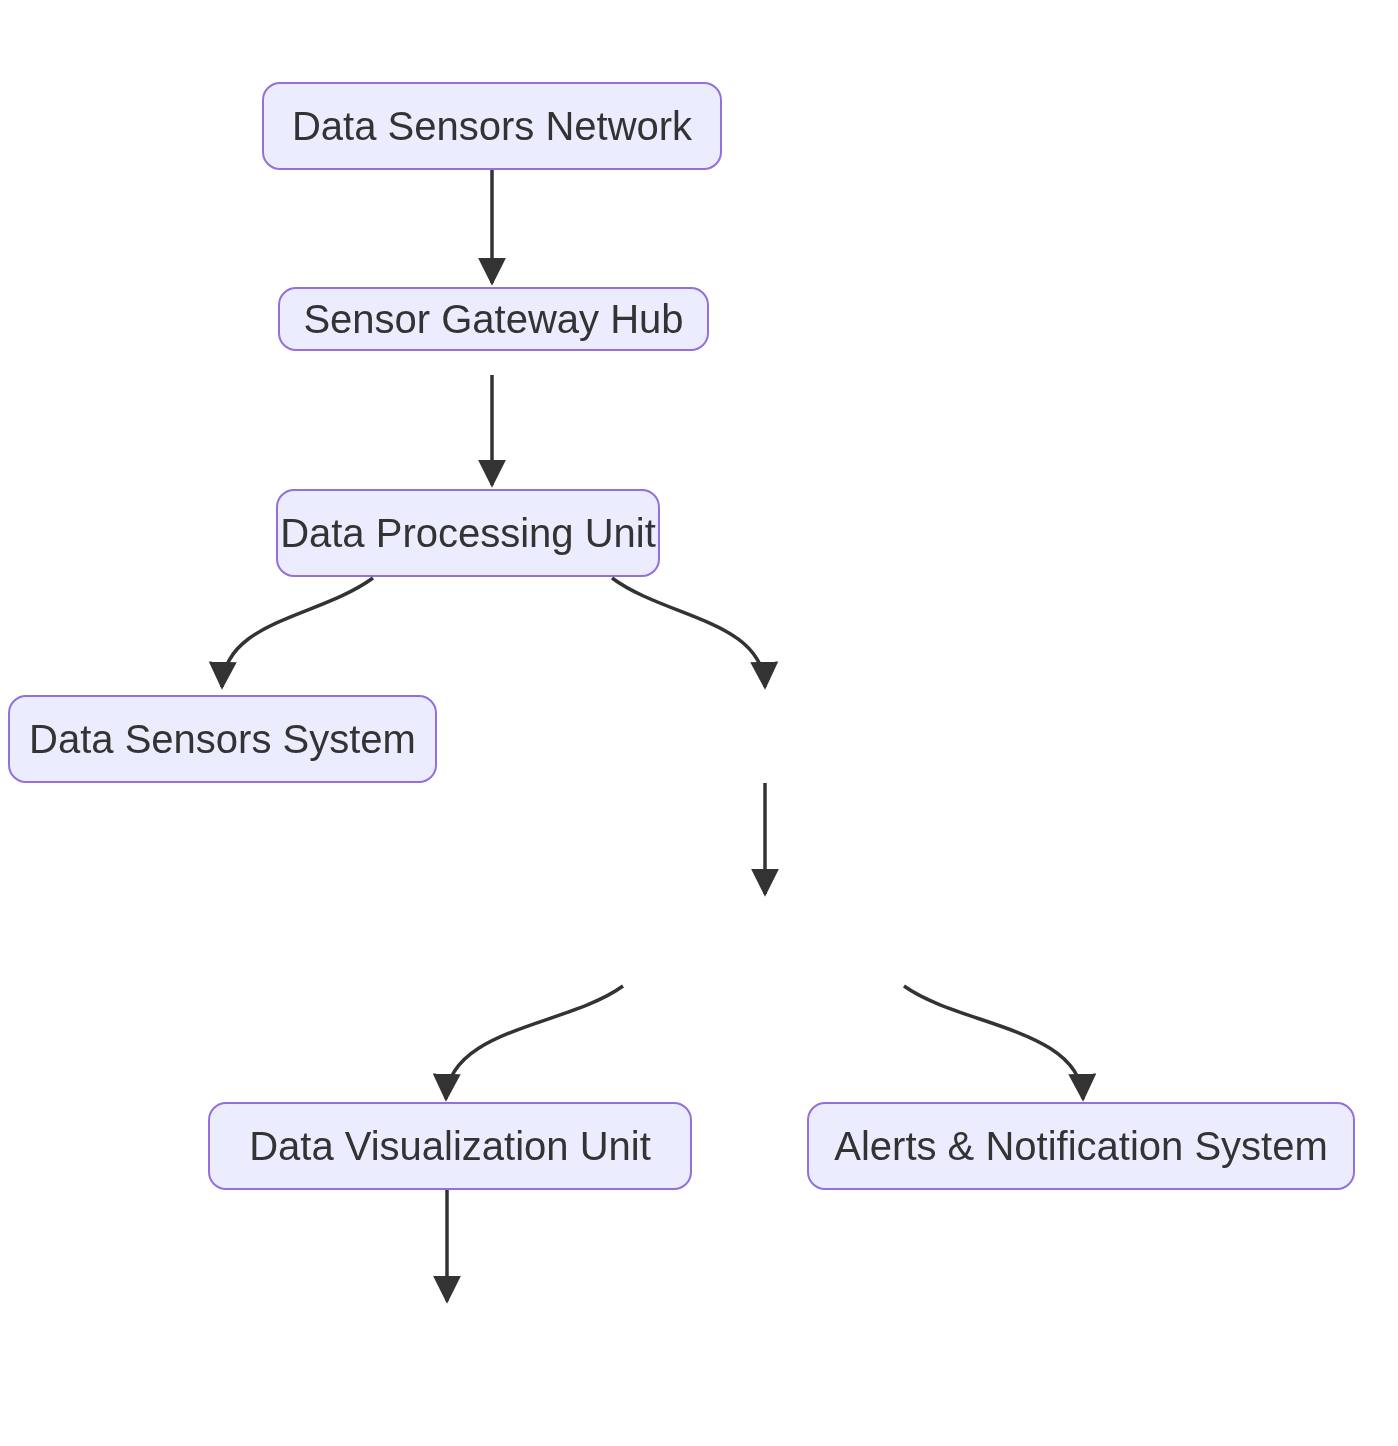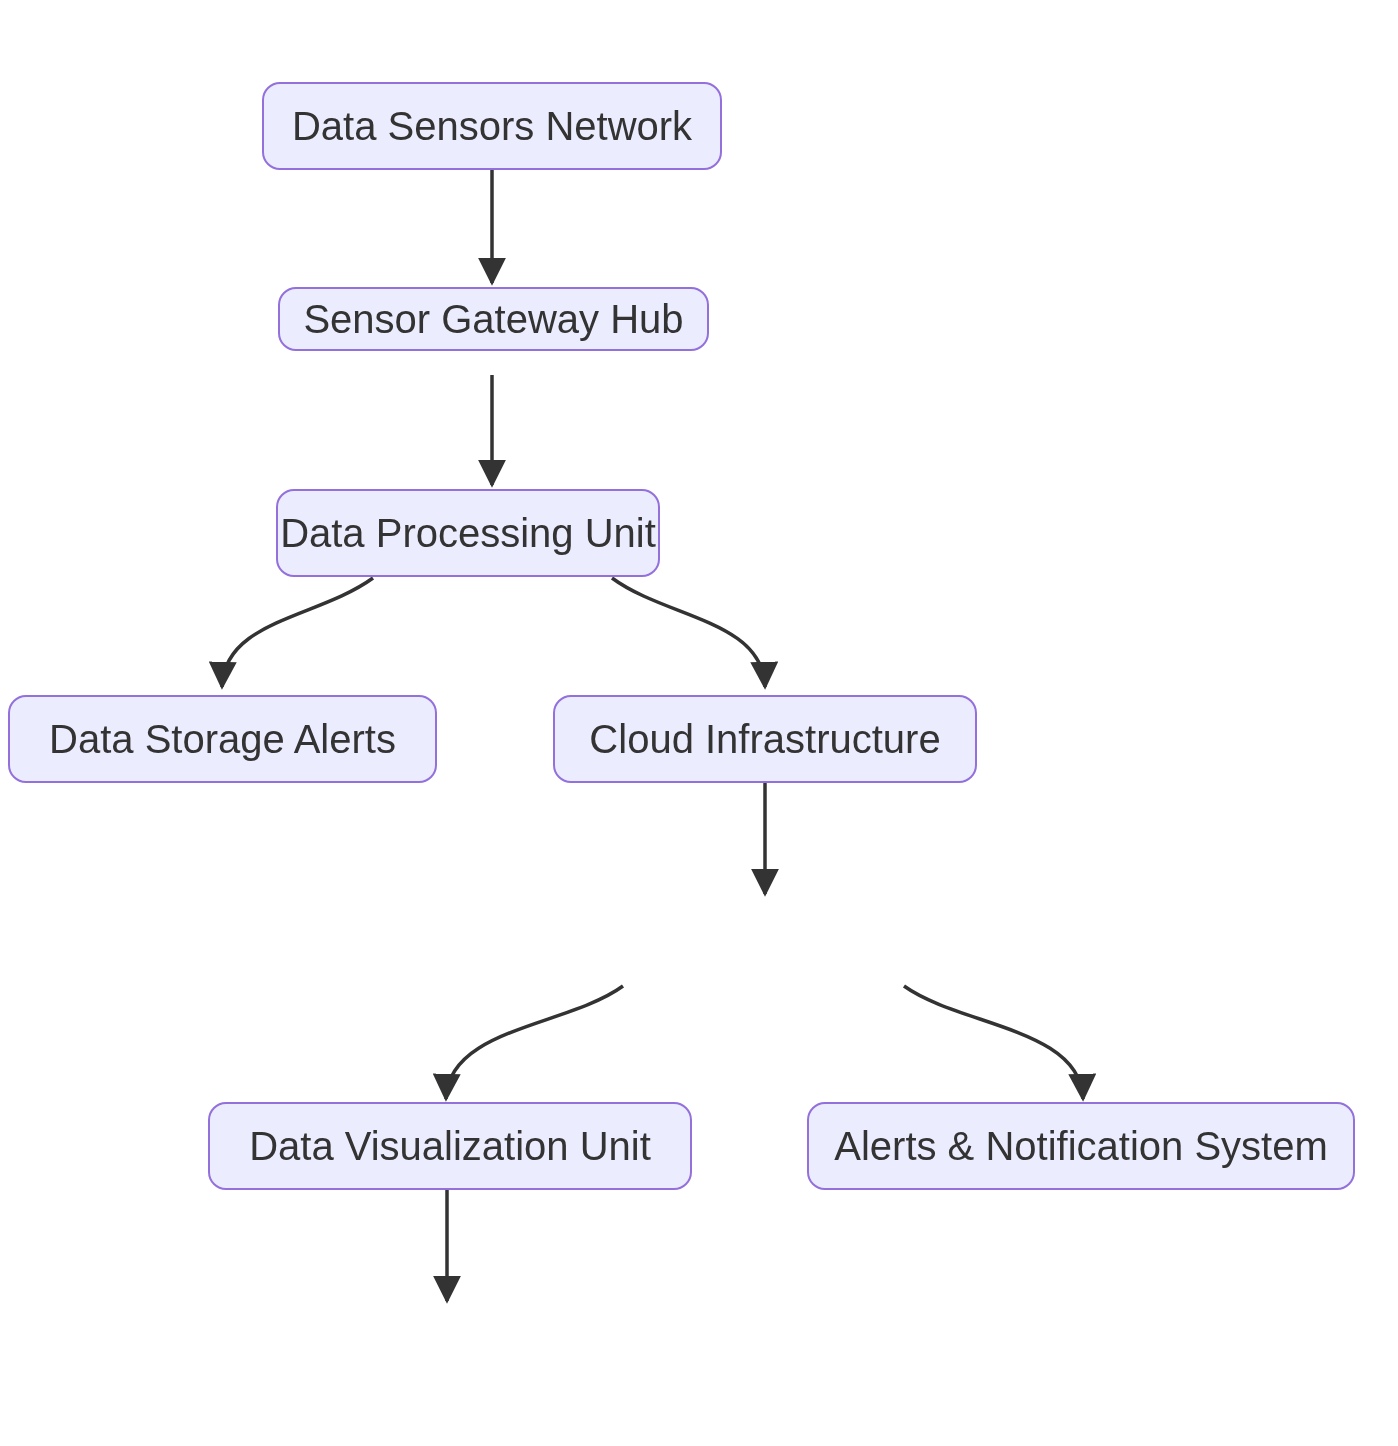--- a/index.html
+++ b/index.html
@@ -71,18 +71,17 @@
     <path class="edge" d="M 612 578 C 666 618, 763 620, 765 687" marker-end="url(#arrowhead)"></path>
     <path class="edge" d="M 765 783 L 765 894" marker-end="url(#arrowhead)"></path>
     <path class="edge" d="M 623 986 C 568 1026, 448 1028, 446 1099" marker-end="url(#arrowhead)"></path>
     <path class="edge" d="M 904 986 C 960 1026, 1081 1028, 1083 1099" marker-end="url(#arrowhead)"></path>
     <path class="edge" d="M 447 1190 L 447 1301" marker-end="url(#arrowhead)"></path>
   </svg>
 
   <div class="node n-sensors">Data Sensors Network</div>
   <div class="node n-gateway">Sensor Gateway Hub</div>
   <div class="node n-processing">Data Processing Unit</div>
-  <div class="node n-storage">Data Storage Alerts</div>
-  <div class="node n-cloud">Cloud Infrastructure</div>
+  <div class="node n-storage">Data Sensors System</div>
   <div class="node n-visualization">Data Visualization Unit</div>
   <div class="node n-alerts">Alerts &amp; Notification System</div>
 
 </div>
 
 </body></html>

